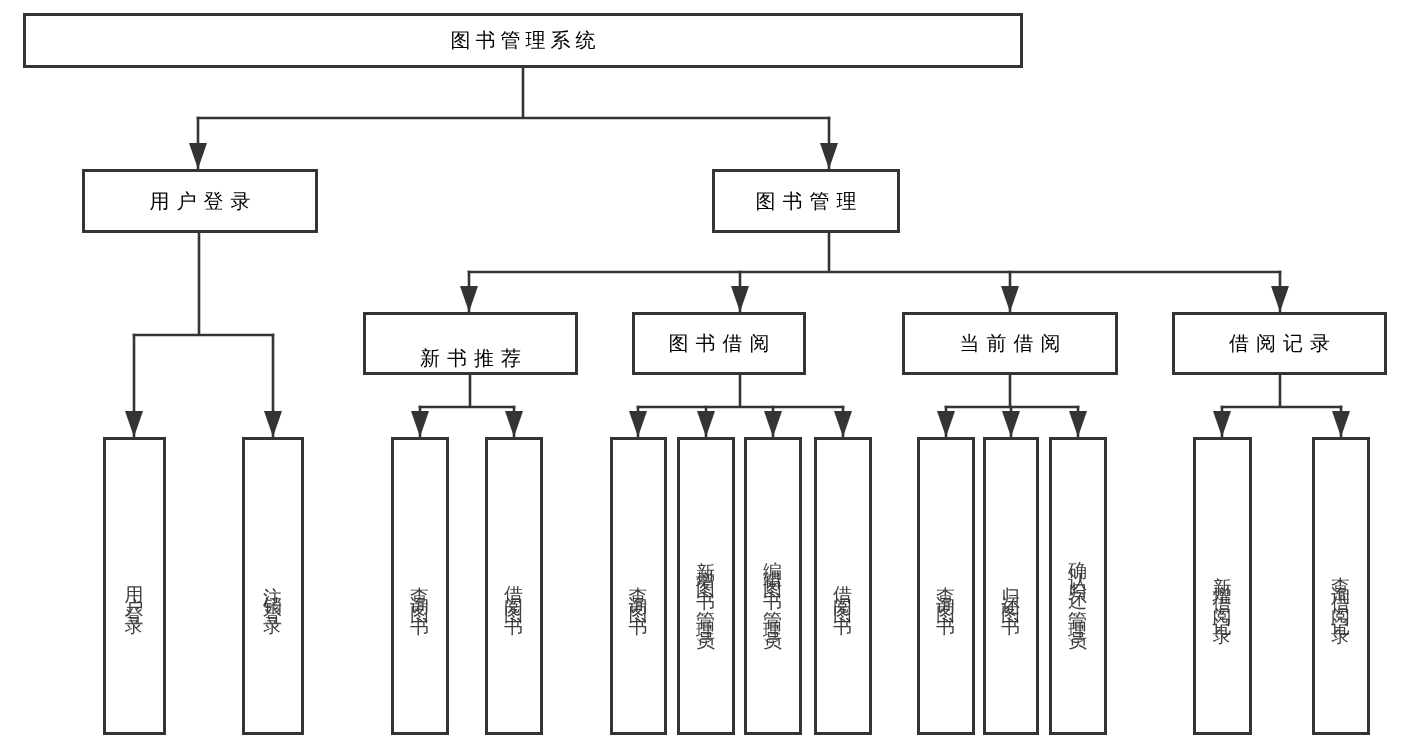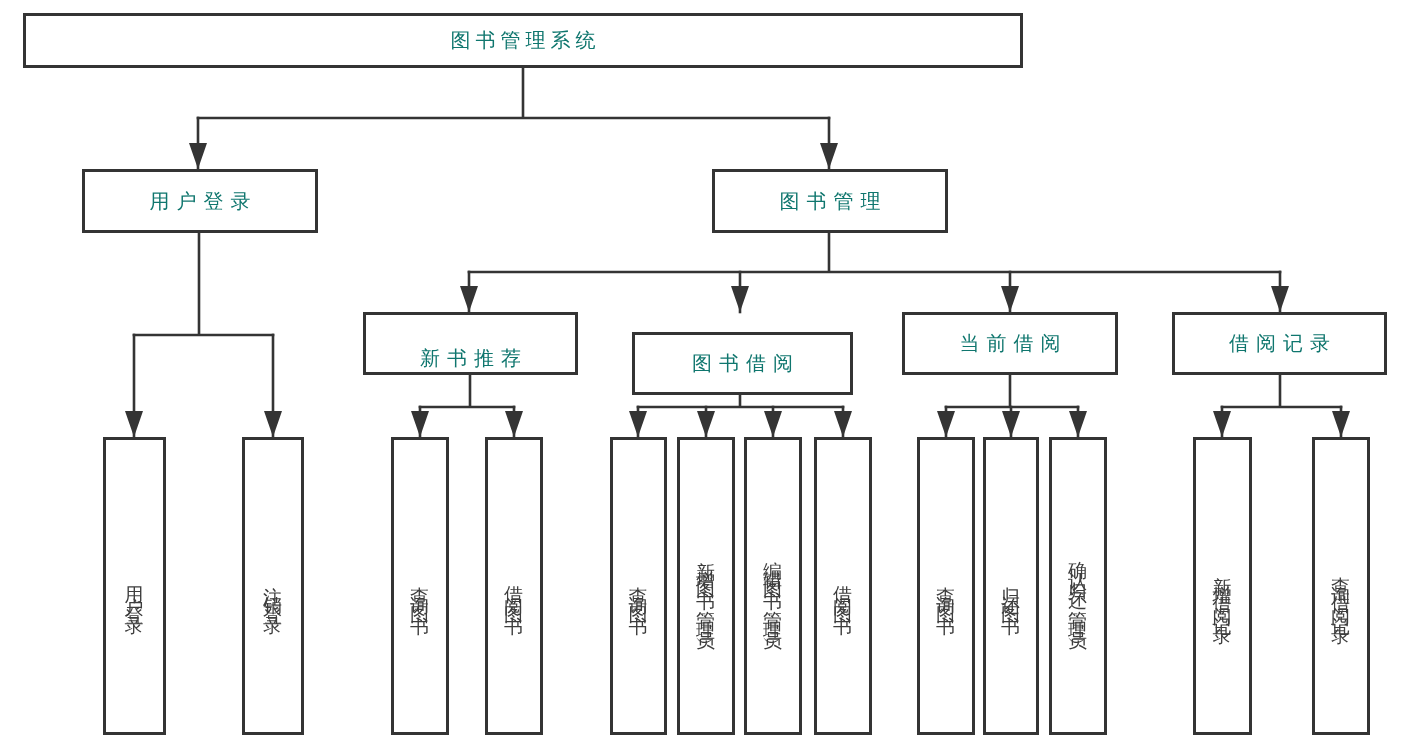--- a/index.html
+++ b/index.html
@@ -30,21 +30,21 @@
     display: flex;
     align-items: center;
     justify-content: center;
     color: #3d3d3d;
   }
   .node .hlabel {
     font-size: 20px;
     letter-spacing: 7px;
     margin-right: -7px;
     white-space: nowrap;
-    color: #0f766e;
+    color: #000000;
   }
   .node-root .hlabel {
     letter-spacing: 5px;
     margin-right: -5px;
   }
   .leaf .vlabel {
     writing-mode: vertical-rl;
     text-orientation: mixed;
     font-size: 19px;
     letter-spacing: 10px;
@@ -112,28 +112,28 @@
     </g>
   </svg>
 
   <div class="node node-root" style="left:23px; top:13px; width:1000px; height:55px;">
     <span class="hlabel">图书管理系统</span>
   </div>
 
   <div class="node" style="left:82px; top:169px; width:236px; height:64px;">
     <span class="hlabel">用户登录</span>
   </div>
-  <div class="node" style="left:712px; top:169px; width:236px; height:64px;">
+  <div class="node" style="left:712px; top:169px; width:188px; height:64px;">
     <span class="hlabel">图书管理</span>
   </div>
 
   <div class="node" style="left:363px; top:312px; width:215px; height:63px;align-items:flex-end;">
     <span class="hlabel">新书推荐</span>
   </div>
-  <div class="node" style="left:632px; top:312px; width:221px; height:63px;margin-top:20px;">
+  <div class="node" style="left:632px; top:312px; width:174px; height:63px;">
     <span class="hlabel">图书借阅</span>
   </div>
   <div class="node" style="left:902px; top:312px; width:216px; height:63px;">
     <span class="hlabel">当前借阅</span>
   </div>
   <div class="node" style="left:1172px; top:312px; width:215px; height:63px;">
     <span class="hlabel">借阅记录</span>
   </div>
 
   <div class="node leaf" style="left:103px; top:437px; width:63px; height:298px;">

